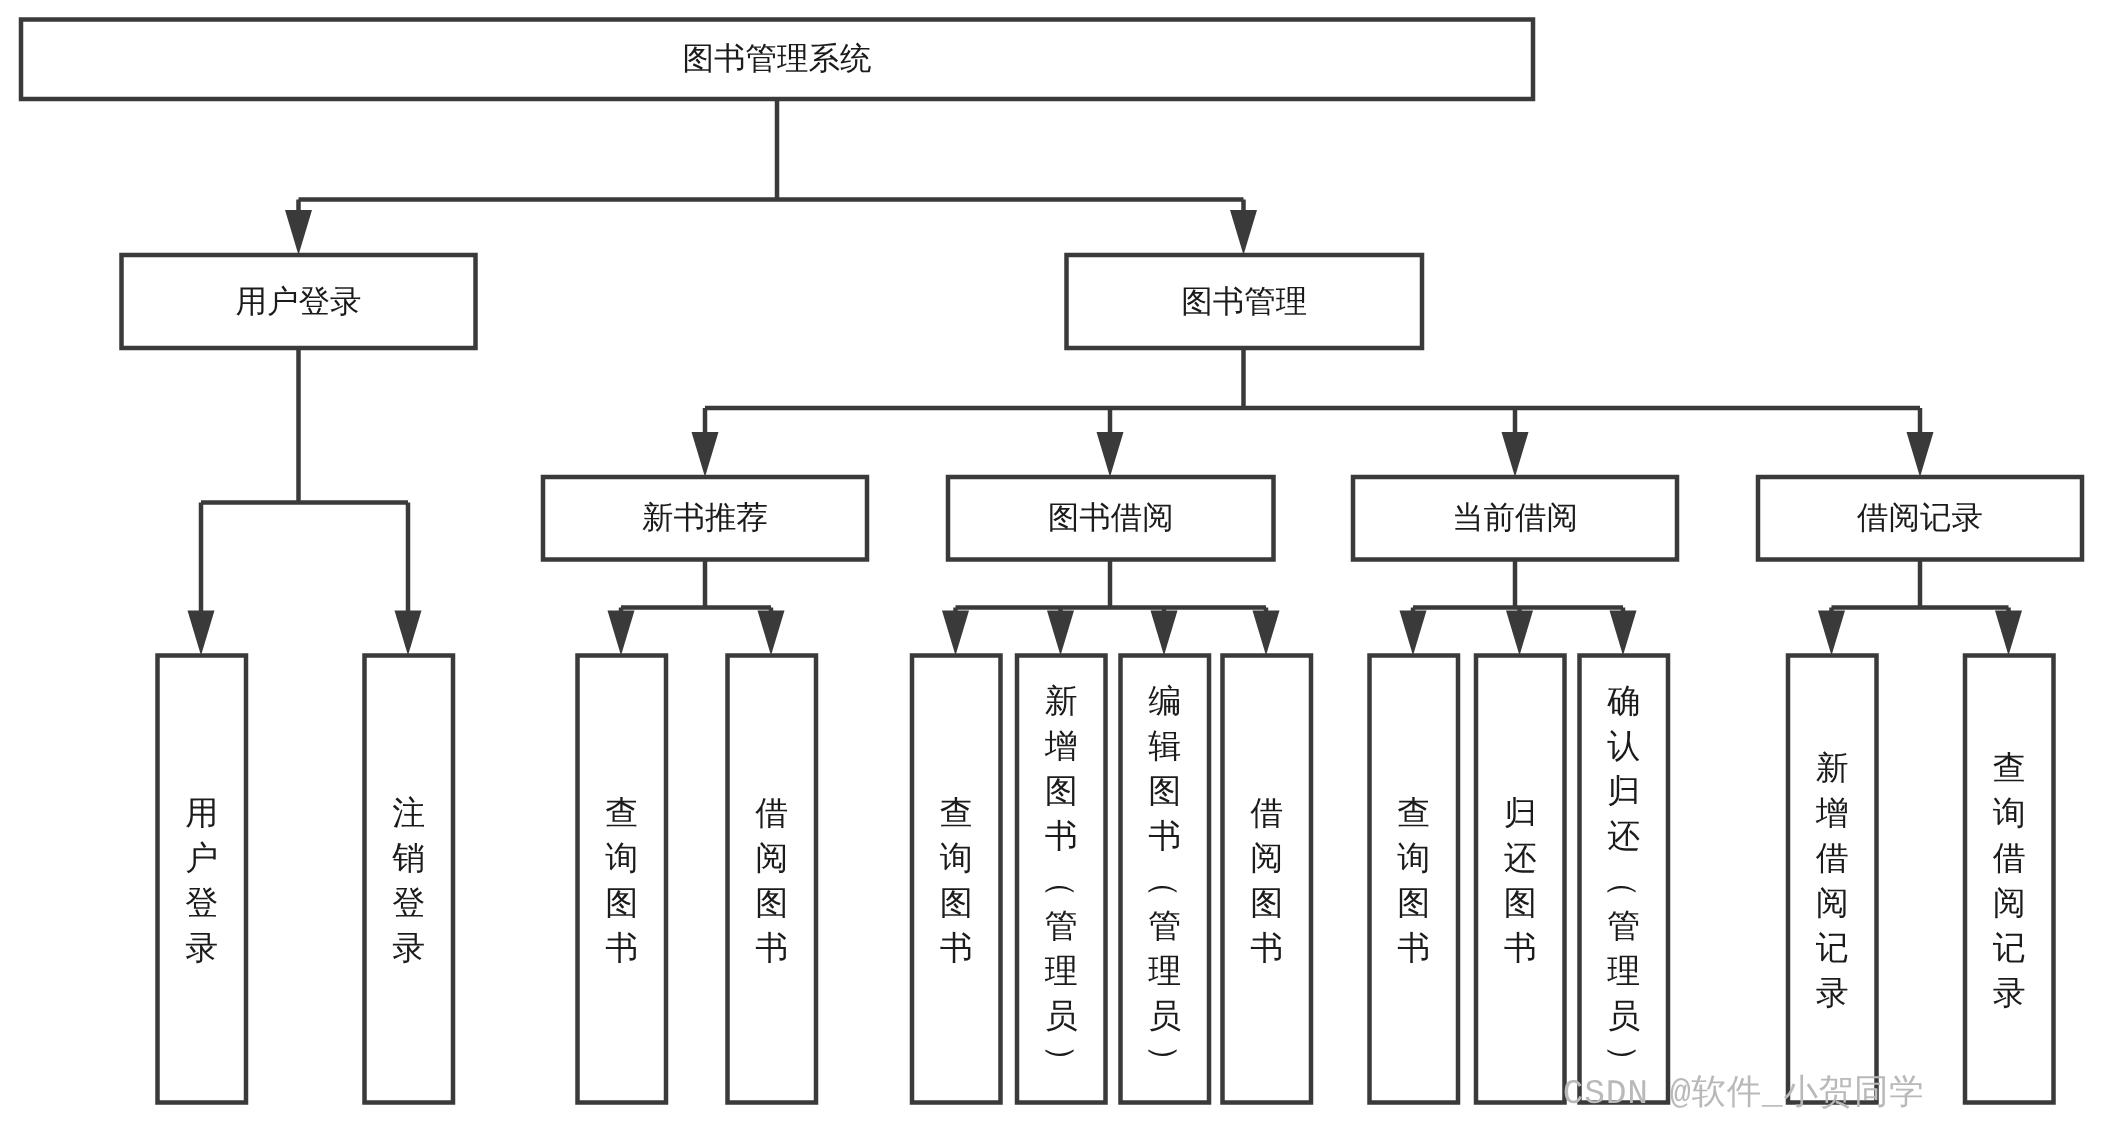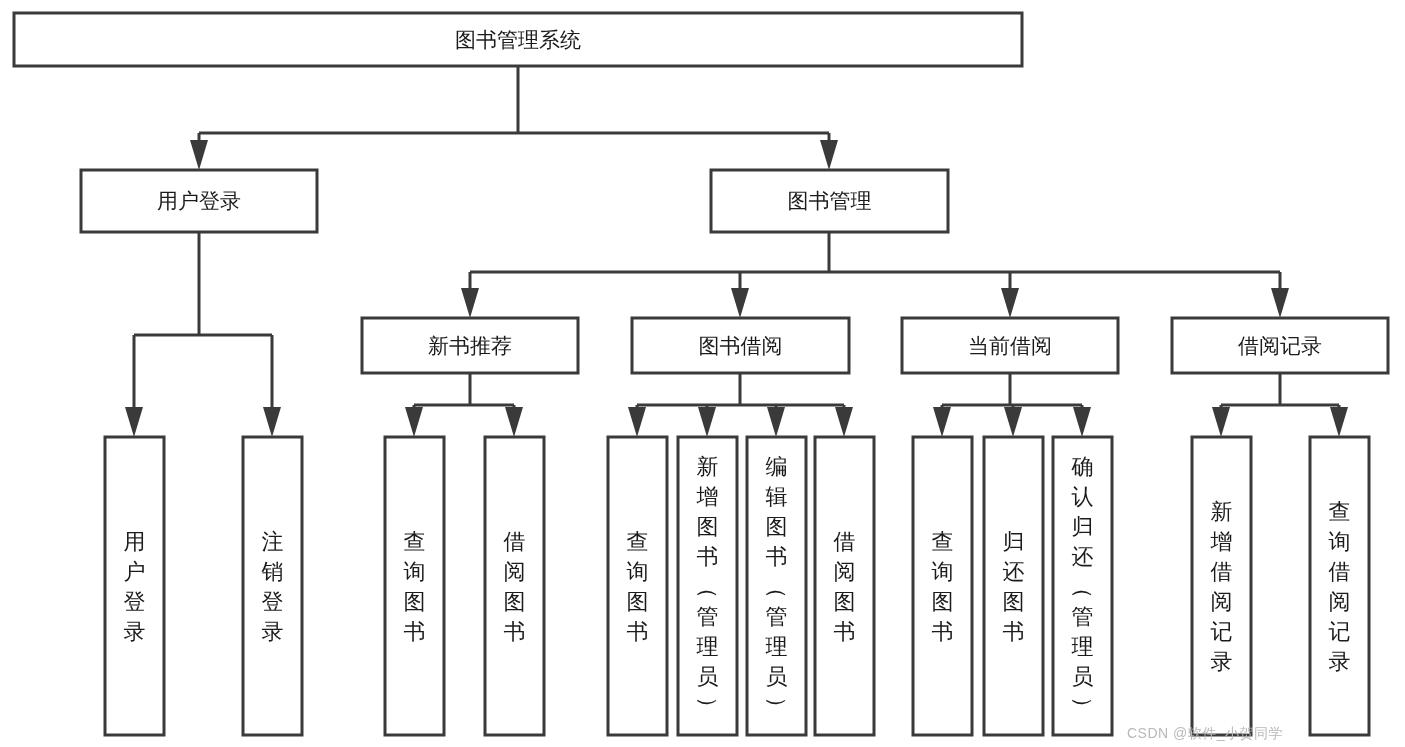--- a/index.html
+++ b/index.html
@@ -17,22 +17,22 @@
   }
   .leaf-label{
     font-family:"DejaVu Sans","Liberation Sans",sans-serif;
     font-size:22px;fill:#1b1b1b;
     text-anchor:middle;
   }
   .link-line{stroke:#3a3a3a;stroke-width:3;fill:none;stroke-linecap:butt;}
   .arrow-head{fill:#3a3a3a;stroke:none;}
   .watermark{
     position:absolute;right:8px;bottom:4px;
-    font-family:Liberation Sans, sans-serif;
-    font-size:14px;color:#b9b9b9;letter-spacing:0.5px;
+    font-family:Liberation Mono, monospace;
+    font-size:23px;color:#b9b9b9;letter-spacing:0.5px;
     white-space:nowrap;pointer-events:none;text-align:right;
   }
 </style>
 </head>
 <body>
 
 <div id="diagram-root">
   <svg id="tree-svg" viewBox="0 0 1405 747">
       <g>
         <path class="link-line" d="M 518 66 L 518 133"></path>

